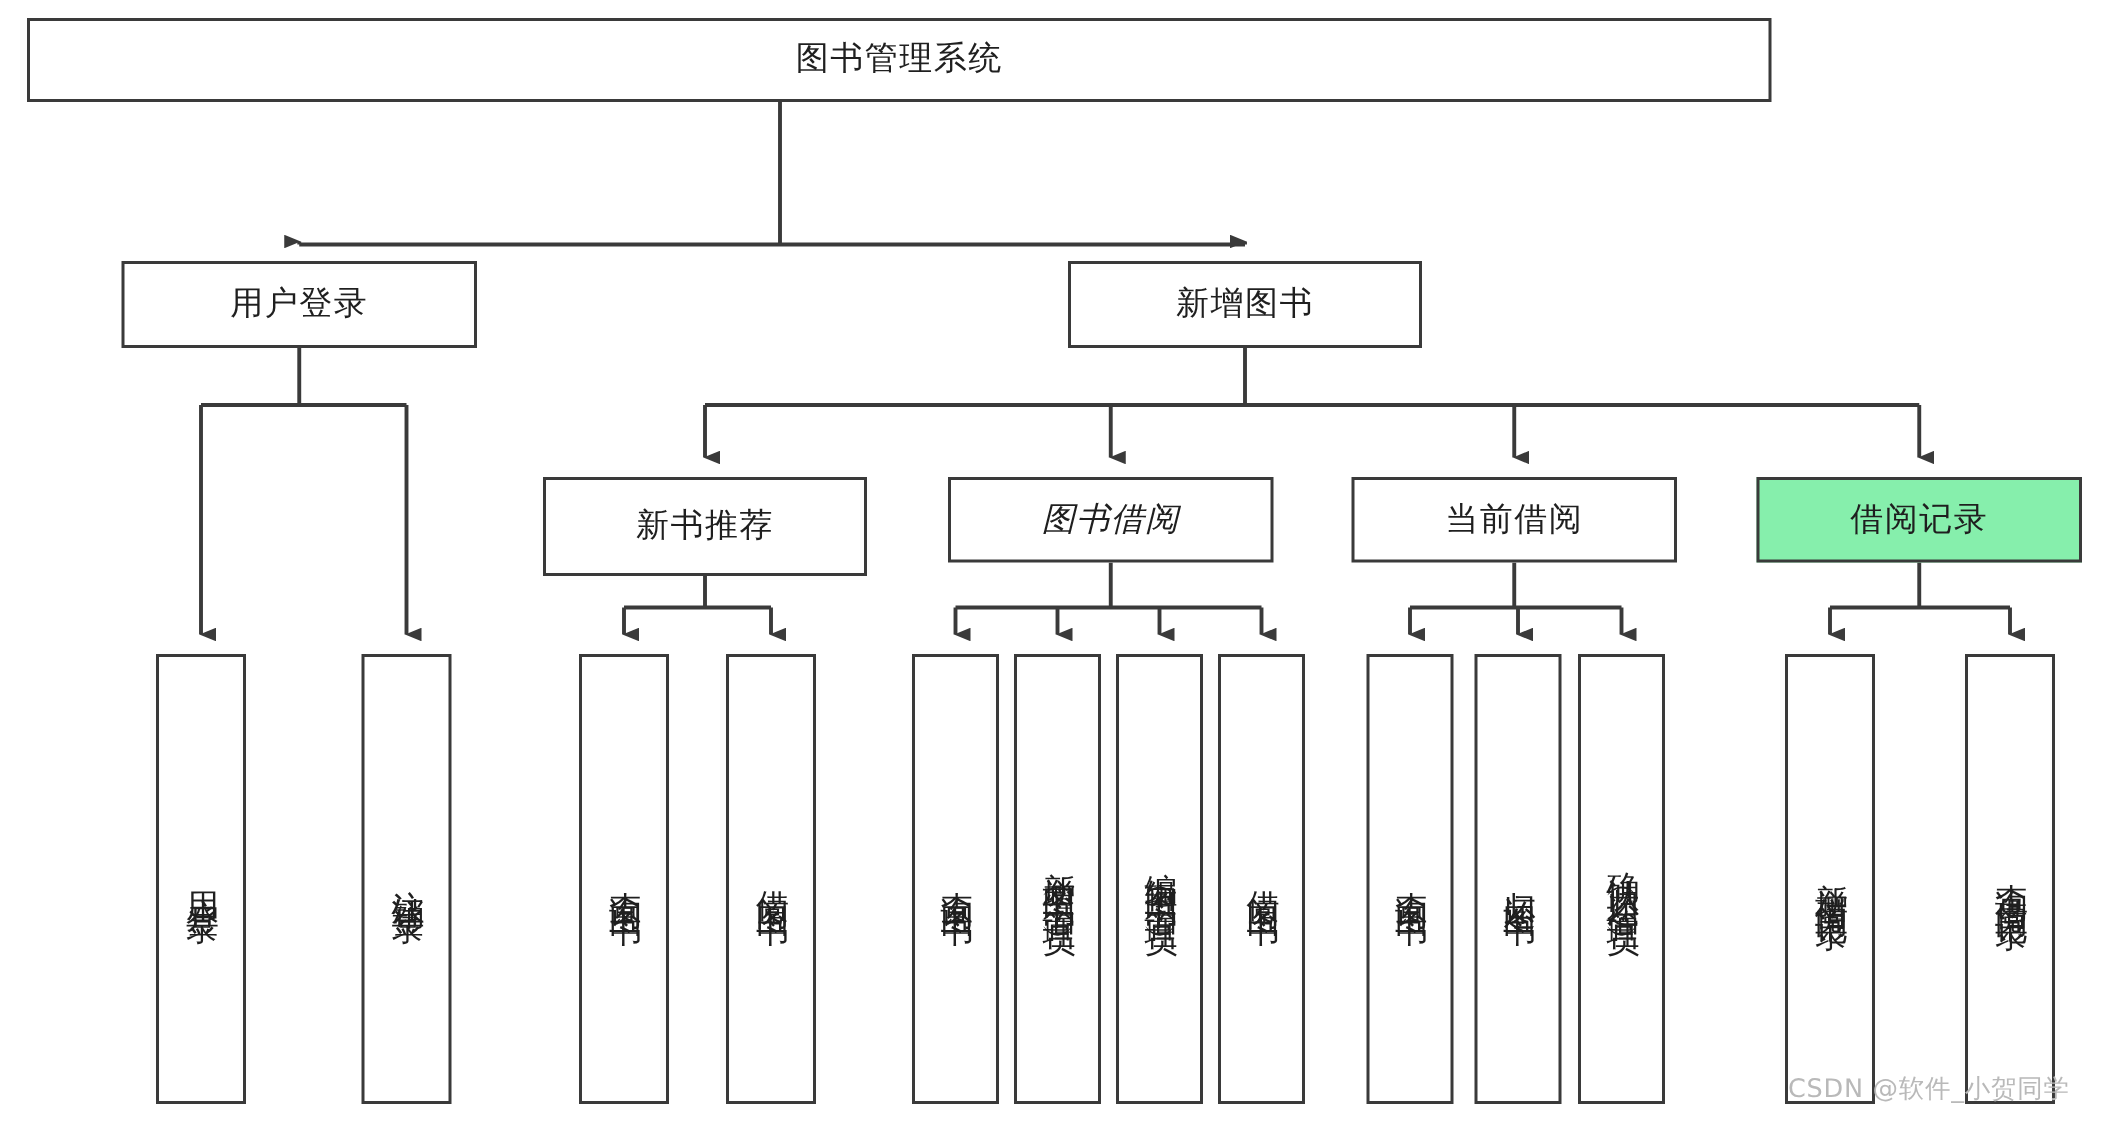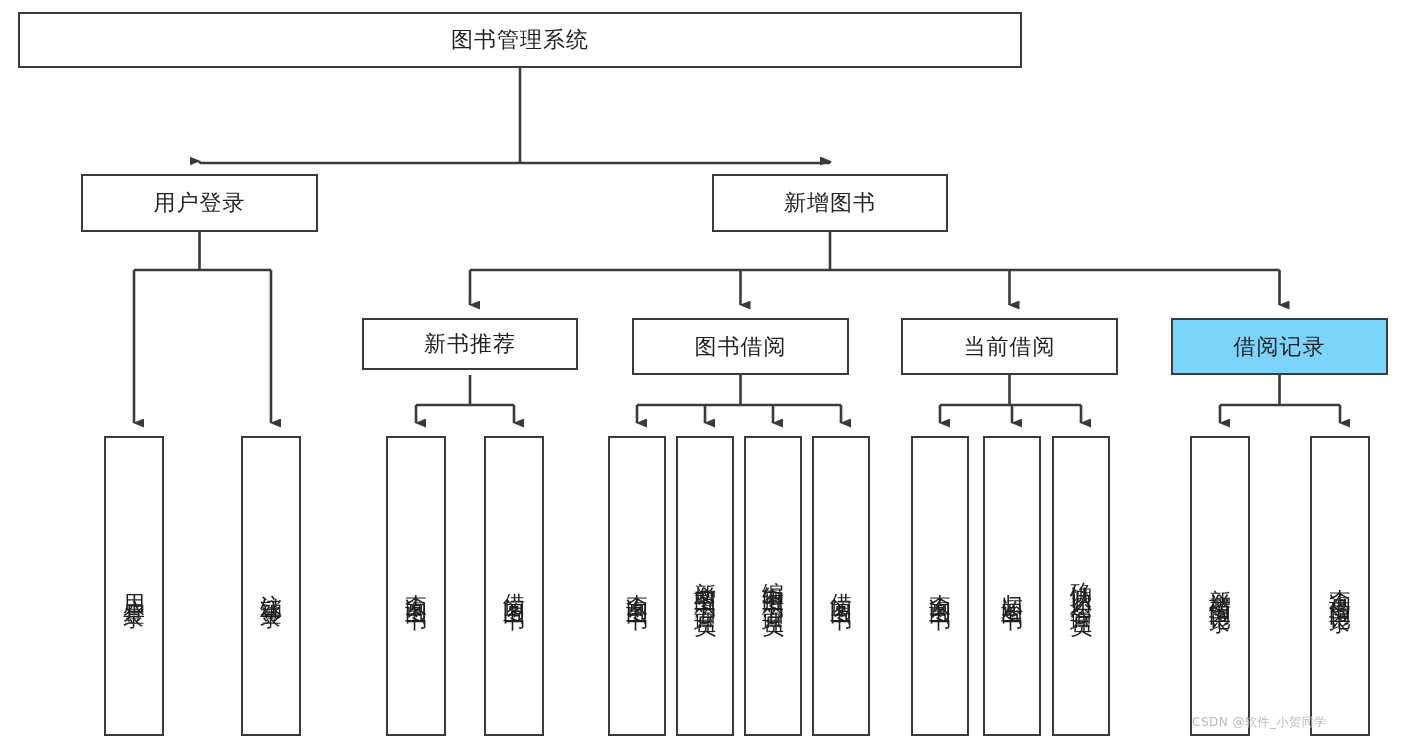--- a/index.html
+++ b/index.html
@@ -56,21 +56,21 @@
     writing-mode: vertical-rl;
     text-orientation: upright;
     font-size: 22px;
     letter-spacing: 5px;
     line-height: 1.0;
     white-space: nowrap;
     display: block;
   }
   .watermark {
     position: absolute;
-    font-size: 12px;
+    font-size: 17px;
     color: #b9b9b9;
     letter-spacing: 0.5px;
     white-space: nowrap;
     user-select: none;
   }
 </style>
 </head>
 <body>
 
 <div id="diagram-root">
@@ -112,39 +112,39 @@
         <path d="M1012,405 L1012,423" marker-end="url(#arrowhead)"></path>
         <path d="M1081,405 L1081,423" marker-end="url(#arrowhead)"></path>
         <path d="M1279.5,375 L1279.5,405"></path>
         <path d="M1220,405 L1340,405"></path>
         <path d="M1220,405 L1220,423" marker-end="url(#arrowhead)"></path>
         <path d="M1340,405 L1340,423" marker-end="url(#arrowhead)"></path>
       </g>
   </svg>
 
   <div id="node-layer">
-      <div class="node horizontal" style="left: 18px; top: 12px; width: 1004px; height: 56px; border-color: rgb(58, 58, 58); background: rgb(255, 255, 255);">
+      <div class="node horizontal" style="left: 18px; top: 12px; width: 1163px; height: 56px; border-color: rgb(58, 58, 58); background: rgb(255, 255, 255);">
         <span class="node-label" style="color: rgb(31, 31, 31);">图书管理系统</span>
       </div>
       <div class="node horizontal" style="left: 81px; top: 174px; width: 237px; height: 58px; border-color: rgb(58, 58, 58); background: rgb(255, 255, 255);">
         <span class="node-label" style="color: rgb(31, 31, 31);">用户登录</span>
       </div>
       <div class="node horizontal" style="left: 712px; top: 174px; width: 236px; height: 58px; border-color: rgb(58, 58, 58); background: rgb(255, 255, 255);">
         <span class="node-label" style="color: rgb(31, 31, 31);">新增图书</span>
       </div>
-      <div class="node horizontal" style="left: 362px; top: 318px; width: 216px; height: 52px; border-color: rgb(58, 58, 58); background: rgb(255, 255, 255);">
+      <div class="node horizontal" style="left: 362px; top: 318px; width: 216px; height: 66px; border-color: rgb(58, 58, 58); background: rgb(255, 255, 255);">
         <span class="node-label" style="color: rgb(31, 31, 31);">新书推荐</span>
       </div>
-      <div class="node horizontal" style="left: 632px; top: 318px; width: 217px; height: 57px; border-color: rgb(58, 58, 58); background: rgb(255, 255, 255);">
+      <div class="node horizontal" style="left: 632px; top: 318px; width: 217px; height: 57px; border-color: rgb(58, 58, 58); background: rgb(255, 255, 255); font-style: italic;">
         <span class="node-label" style="color: rgb(31, 31, 31);">图书借阅</span>
       </div>
       <div class="node horizontal" style="left: 901px; top: 318px; width: 217px; height: 57px; border-color: rgb(58, 58, 58); background: rgb(255, 255, 255); align-items: center;">
         <span class="node-label" style="color: rgb(31, 31, 31);">当前借阅</span>
       </div>
-      <div class="node horizontal" style="left: 1171px; top: 318px; width: 217px; height: 57px; border-color: rgb(58, 58, 58); background: #7dd3fc;">
+      <div class="node horizontal" style="left: 1171px; top: 318px; width: 217px; height: 57px; border-color: rgb(58, 58, 58); background: #86efac;">
         <span class="node-label" style="color: rgb(31, 31, 31);">借阅记录</span>
       </div>
       <div class="node vertical" style="left: 104px; top: 436px; width: 60px; height: 300px; border-color: rgb(58, 58, 58); background: rgb(255, 255, 255);">
         <span class="node-label" style="color: rgb(31, 31, 31);">用户登录</span>
       </div>
       <div class="node vertical" style="left: 241px; top: 436px; width: 60px; height: 300px; border-color: rgb(58, 58, 58); background: rgb(255, 255, 255);">
         <span class="node-label" style="color: rgb(31, 31, 31);">注销登录</span>
       </div>
       <div class="node vertical" style="left: 386px; top: 436px; width: 60px; height: 300px; border-color: rgb(58, 58, 58); background: rgb(255, 255, 255);">
         <span class="node-label" style="color: rgb(31, 31, 31);">查询图书</span>

